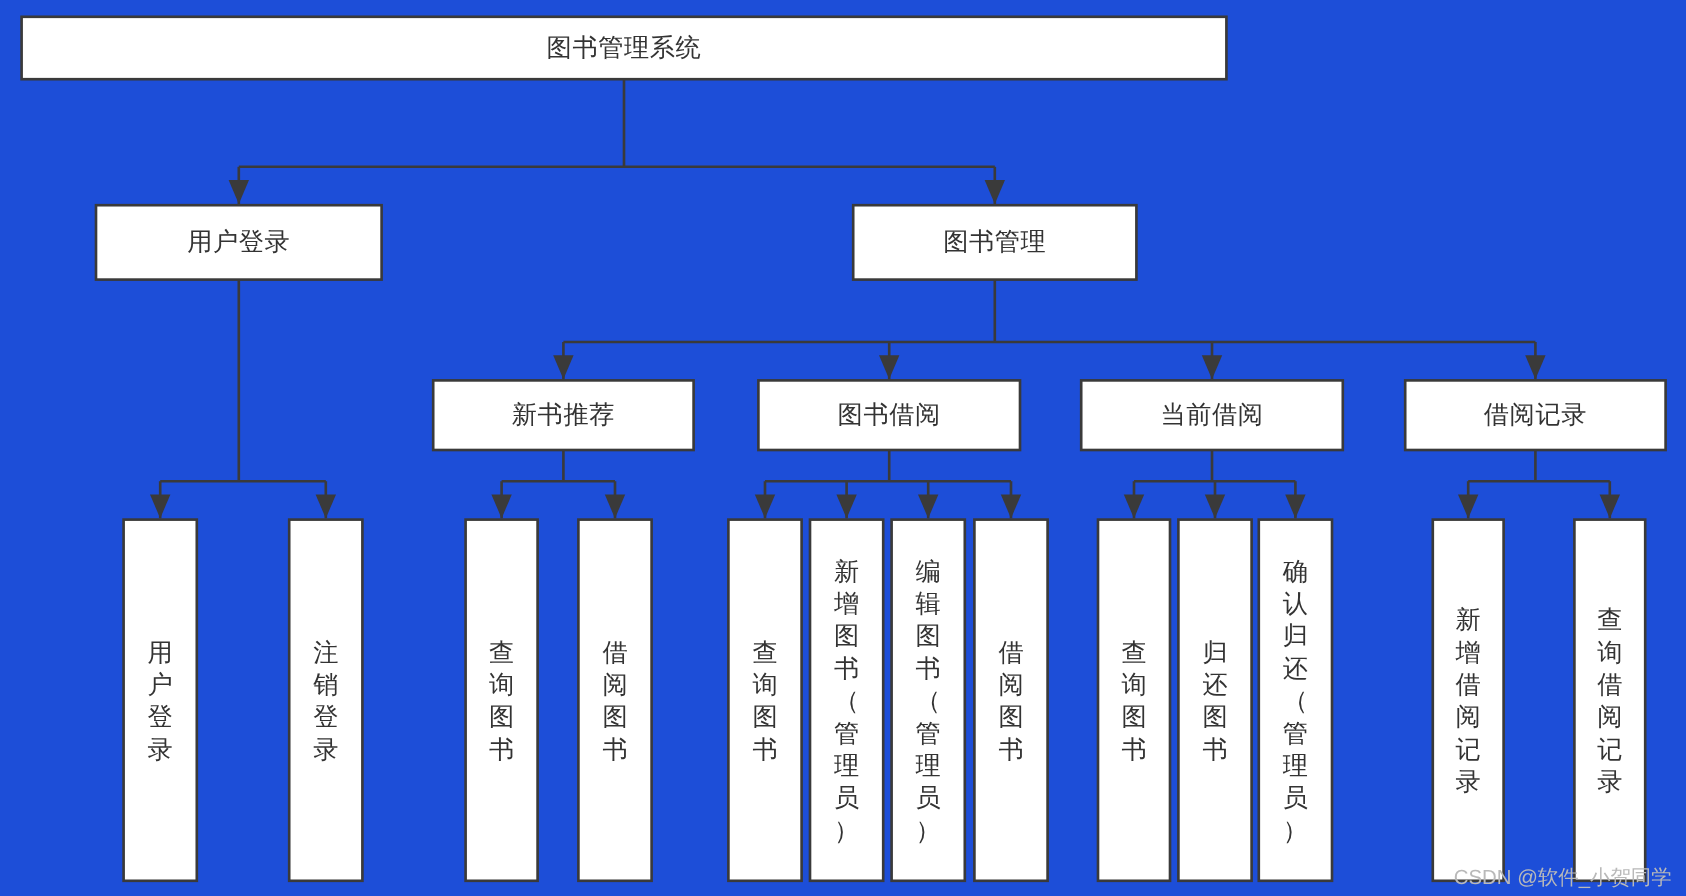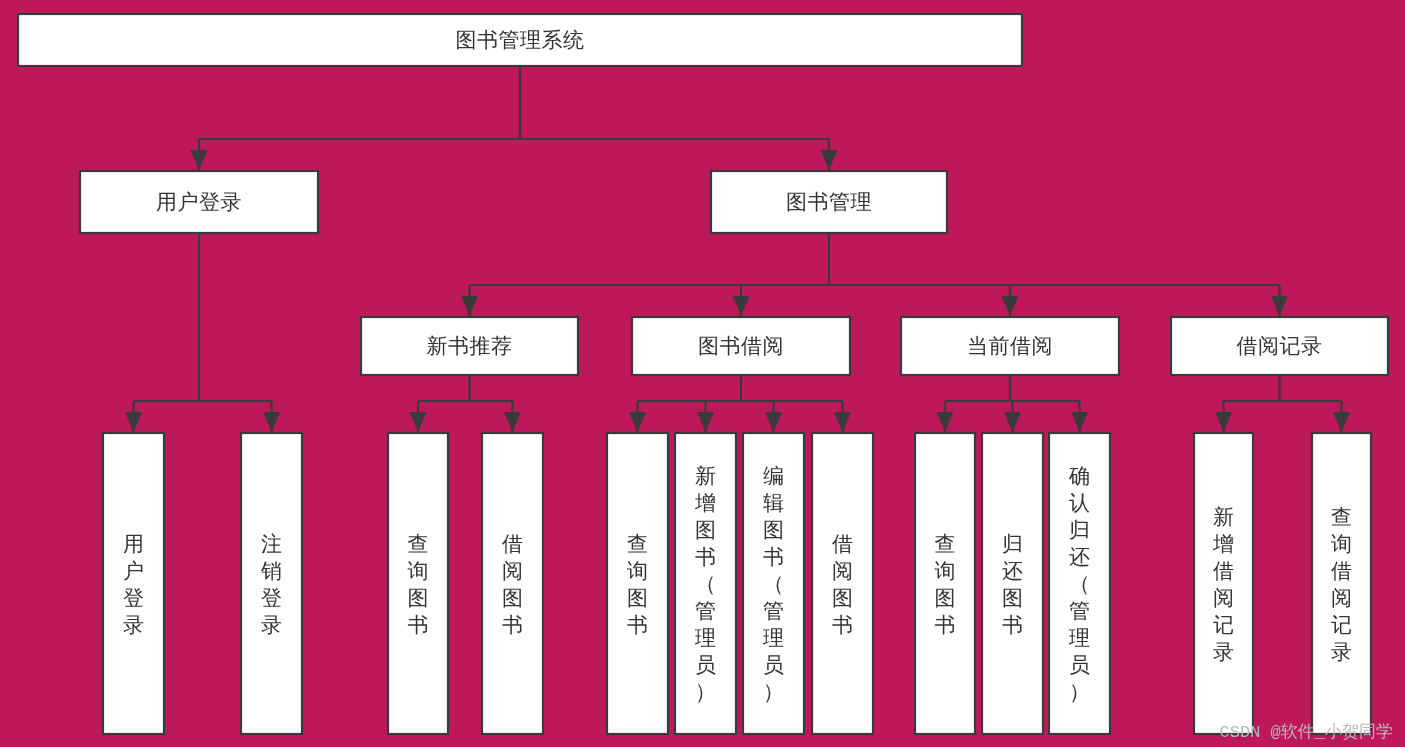--- a/index.html
+++ b/index.html
@@ -10,21 +10,21 @@
   body {
     width: 1405px;
     height: 747px;
     font-family: "DejaVu Sans", "Liberation Sans", sans-serif;
     overflow: hidden;
   }
   #chart-root {
     position: relative;
     width: 1405px;
     height: 747px;
-    background: #be185d;
+    background: #1d4ed8;
   }
   svg#diagram {
     position: absolute;
     left: 0;
     top: 0;
     width: 1405px;
     height: 747px;
     display: block;
   }
   .node-rect {
@@ -54,21 +54,21 @@
     font-family: "DejaVu Sans", "Liberation Sans", sans-serif;
     font-size: 21px;
     fill: #333333;
     text-anchor: middle;
     letter-spacing: 0px;
   }
   .watermark-text {
     position: absolute;
     right: 12px;
     bottom: 4px;
-    font-family: Liberation Mono, monospace;
+    font-family: Liberation Sans, sans-serif;
     font-size: 17px;
     color: #b9b9b9;
     white-space: nowrap;
     user-select: none;
   }
 </style>
 </head>
 <body>
 
 <div id="chart-root">

